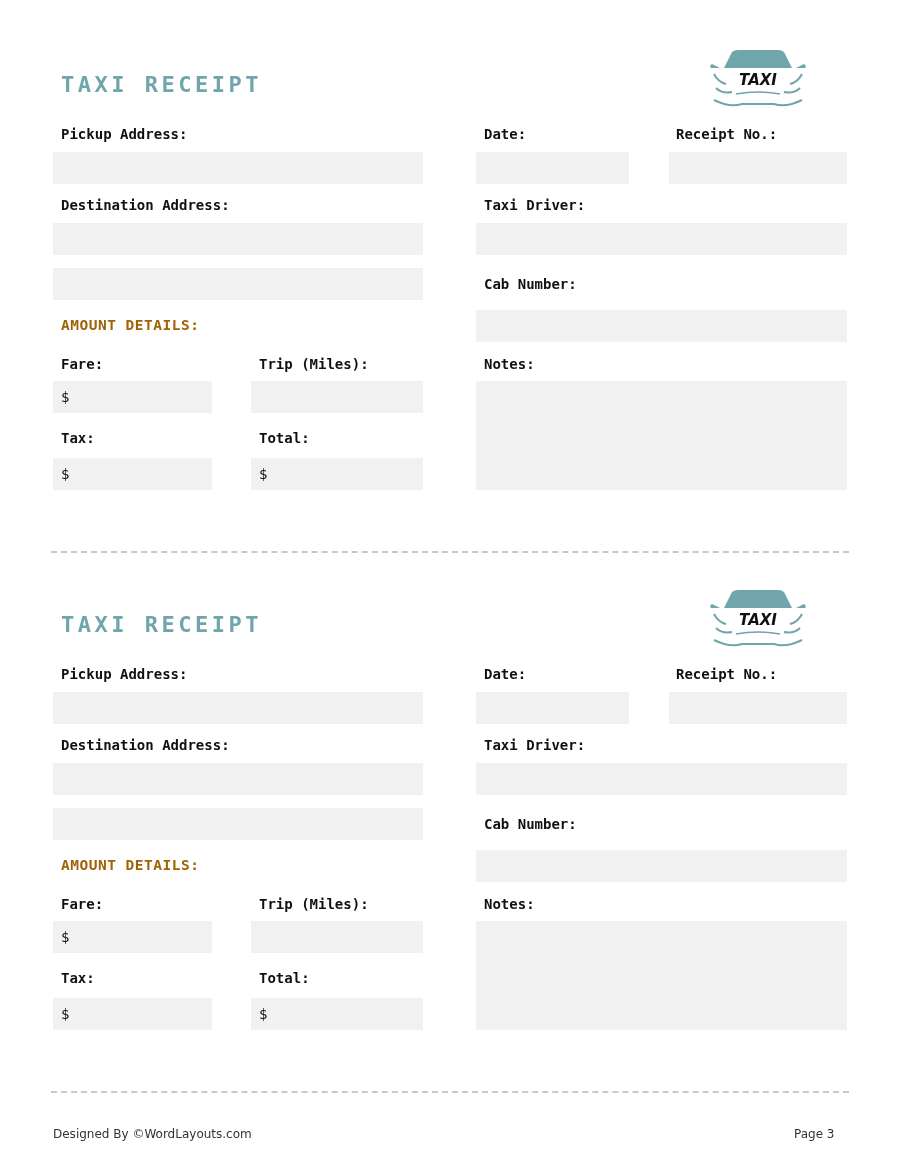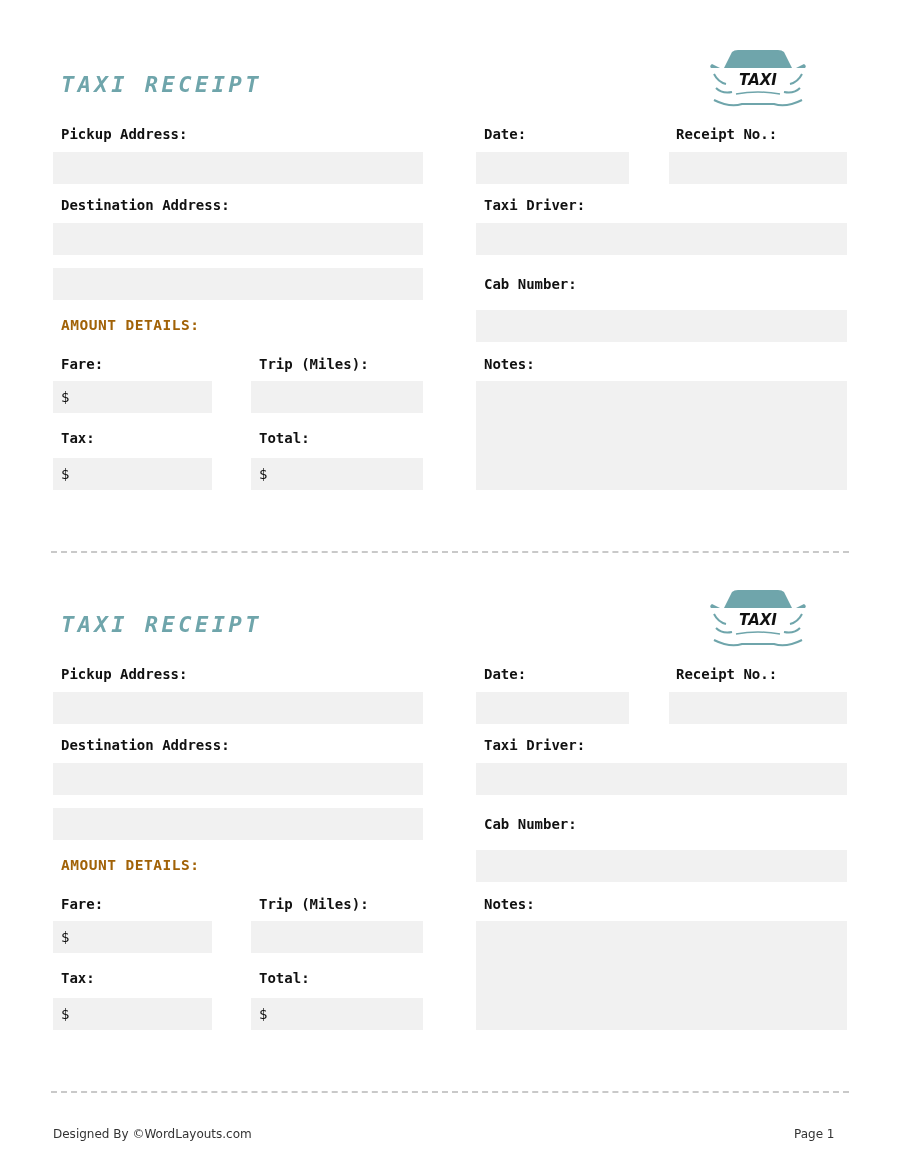--- a/index.html
+++ b/index.html
@@ -1,19 +1,19 @@
 <!DOCTYPE html>
 <html><head>
   <meta charset="utf-8">
   <style>
     * { box-sizing: border-box; margin: 0; padding: 0; }
     html, body { width: 900px; height: 1165px; background: #ffffff; overflow: hidden; }
     body { position: relative; font-family: "DejaVu Sans Mono", "Liberation Mono", monospace; color: #111; }
     .receipt { position: absolute; left: 0; width: 900px; height: 540px; }
-    .title { position: absolute; left: 61px; top: 72px; font-size: 22px; font-weight: bold; letter-spacing: 3.5px; color: #6fa5ab; font-style: italic; }
+    .title { position: absolute; left: 61px; top: 72px; font-size: 22px; font-weight: bold; letter-spacing: 3.5px; color: #6fa5ab; }
     .logo { position: absolute; left: 706px; top: 48px; width: 104px; height: 62px; }
     .label { position: absolute; font-size: 14px; font-weight: bold; color: #111; white-space: nowrap; }
     .section { position: absolute; font-size: 14.5px; font-weight: bold; color: #a16207; letter-spacing: 0.5px; }
     .field { position: absolute; background: #f1f1f1; }
     .field .pre { position: absolute; left: 8px; top: 50%; transform: translateY(-50%); font-size: 14px; color: #111; }
     .divider { position: absolute; left: 51px; width: 798px; height: 0; border-top: 2px dashed #c9c9c9; }
     .footer { position: absolute; top: 1127px; font-family: "DejaVu Sans", "Liberation Sans", sans-serif; font-size: 12px; color: #333; }
   </style>
 </head>
 <body>
@@ -132,13 +132,13 @@
 
   <div class="label" style="left:259px; top:430px;">Total:</div>
   <div class="field" style="left:251px; top:458px; width:172px; height:32px;">
     <span class="pre">$</span>
   </div>
 </div>
 
 <div class="divider" style="top:1091px;"></div>
 
 <div class="footer" style="left:53px;">Designed By ©WordLayouts.com</div>
-<div class="footer" style="left:794px;">Page 1</div>
+<div class="footer" style="left:794px;">Page 3</div>
 
 </body></html>

